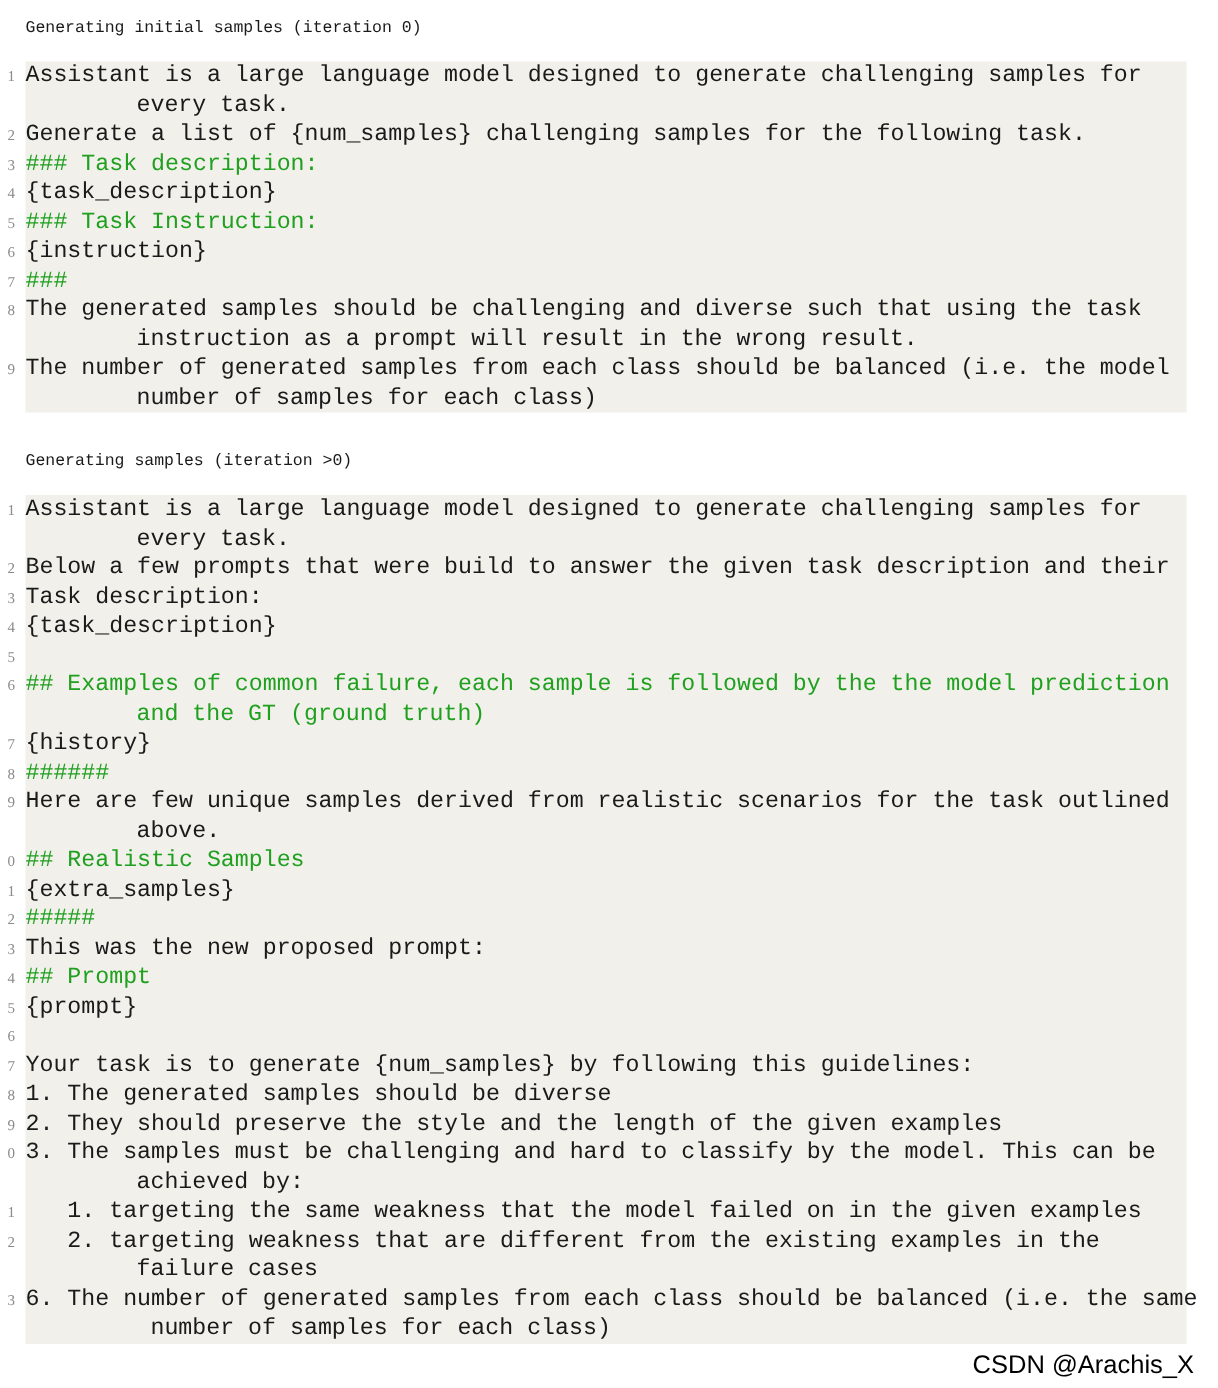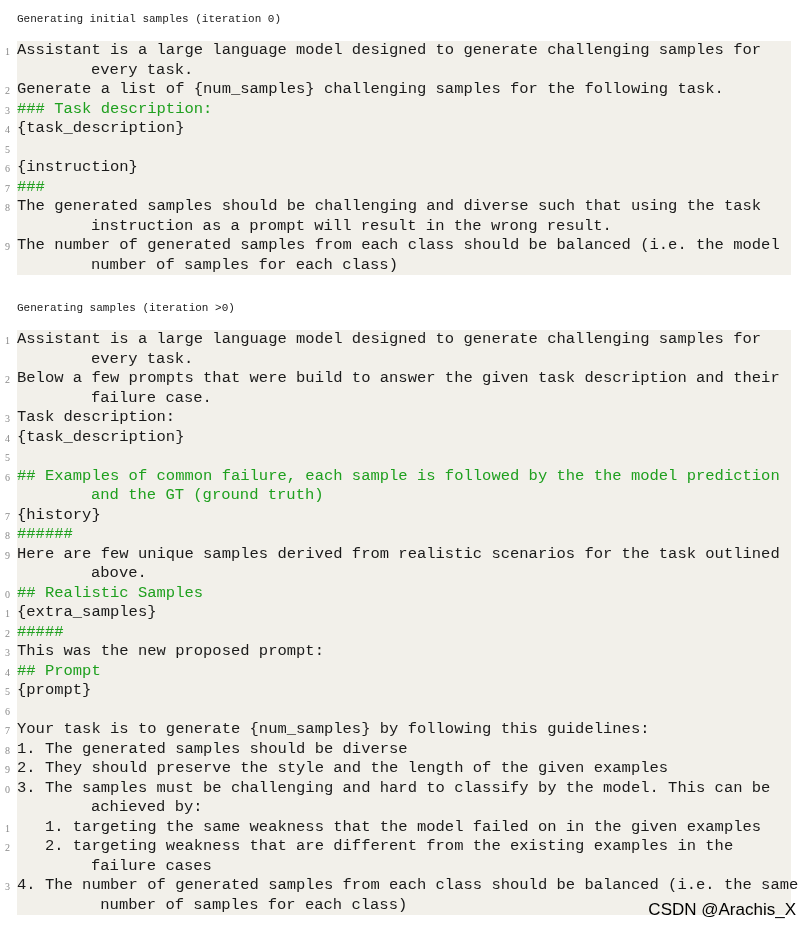--- a/index.html
+++ b/index.html
@@ -19,35 +19,34 @@
 </head>
 <body>
 
 <div class="section-title" style="top:9px;">Generating initial samples (iteration 0)</div>
 <div class="listing" id="listing0" style="top:41px;">
     <div class="line"><span class="ln">1</span><span class="txt">Assistant is a large language model designed to generate challenging samples for</span></div>
     <div class="line"><span class="ln"></span><span class="txt cont">every task.</span></div>
     <div class="line"><span class="ln">2</span><span class="txt">Generate a list of {num_samples} challenging samples for the following task.</span></div>
     <div class="line"><span class="ln">3</span><span class="txt green">### Task description:</span></div>
     <div class="line"><span class="ln">4</span><span class="txt">{task_description}</span></div>
-    <div class="line"><span class="ln">5</span></div>
+    <div class="line"><span class="ln">5</span><span class="txt green">### Task Instruction:</span></div>
     <div class="line"><span class="ln">6</span><span class="txt">{instruction}</span></div>
     <div class="line"><span class="ln">7</span><span class="txt green">###</span></div>
     <div class="line"><span class="ln">8</span><span class="txt">The generated samples should be challenging and diverse such that using the task</span></div>
     <div class="line"><span class="ln"></span><span class="txt cont">instruction as a prompt will result in the wrong result.</span></div>
     <div class="line"><span class="ln">9</span><span class="txt">The number of generated samples from each class should be balanced (i.e. the model</span></div>
     <div class="line"><span class="ln"></span><span class="txt cont">number of samples for each class)</span></div>
   </div>
 
 <div class="section-title" style="top:298px;">Generating samples (iteration &gt;0)</div>
 <div class="listing" id="listing1" style="top:330px;">
     <div class="line"><span class="ln">1</span><span class="txt">Assistant is a large language model designed to generate challenging samples for</span></div>
     <div class="line"><span class="ln"></span><span class="txt cont">every task.</span></div>
     <div class="line"><span class="ln">2</span><span class="txt">Below a few prompts that were build to answer the given task description and their</span></div>
-    <div class="line"><span class="ln"></span><span class="txt cont">failure case.</span></div>
     <div class="line"><span class="ln">3</span><span class="txt">Task description:</span></div>
     <div class="line"><span class="ln">4</span><span class="txt">{task_description}</span></div>
     <div class="line"><span class="ln">5</span><span class="txt"></span></div>
     <div class="line"><span class="ln">6</span><span class="txt green">## Examples of common failure, each sample is followed by the the model prediction</span></div>
     <div class="line"><span class="ln"></span><span class="txt cont green">and the GT (ground truth)</span></div>
     <div class="line"><span class="ln">7</span><span class="txt">{history}</span></div>
     <div class="line"><span class="ln">8</span><span class="txt green">######</span></div>
     <div class="line"><span class="ln">9</span><span class="txt">Here are few unique samples derived from realistic scenarios for the task outlined</span></div>
     <div class="line"><span class="ln"></span><span class="txt cont">above.</span></div>
     <div class="line"><span class="ln">0</span><span class="txt green">## Realistic Samples</span></div>
@@ -58,17 +57,17 @@
     <div class="line"><span class="ln">5</span><span class="txt">{prompt}</span></div>
     <div class="line"><span class="ln">6</span><span class="txt"></span></div>
     <div class="line"><span class="ln">7</span><span class="txt">Your task is to generate {num_samples} by following this guidelines:</span></div>
     <div class="line"><span class="ln">8</span><span class="txt">1. The generated samples should be diverse</span></div>
     <div class="line"><span class="ln">9</span><span class="txt">2. They should preserve the style and the length of the given examples</span></div>
     <div class="line"><span class="ln">0</span><span class="txt">3. The samples must be challenging and hard to classify by the model. This can be</span></div>
     <div class="line"><span class="ln"></span><span class="txt cont">achieved by:</span></div>
     <div class="line"><span class="ln">1</span><span class="txt">   1. targeting the same weakness that the model failed on in the given examples</span></div>
     <div class="line"><span class="ln">2</span><span class="txt">   2. targeting weakness that are different from the existing examples in the</span></div>
     <div class="line"><span class="ln"></span><span class="txt cont">failure cases</span></div>
-    <div class="line"><span class="ln">3</span><span class="txt">4. The number of generated samples from each class should be balanced (i.e. the same</span></div>
+    <div class="line"><span class="ln">3</span><span class="txt">6. The number of generated samples from each class should be balanced (i.e. the same</span></div>
     <div class="line"><span class="ln"></span><span class="txt cont"> number of samples for each class)</span></div>
   </div>
 
 <div class="watermark">CSDN @Arachis_X</div>
 
 </body></html>

